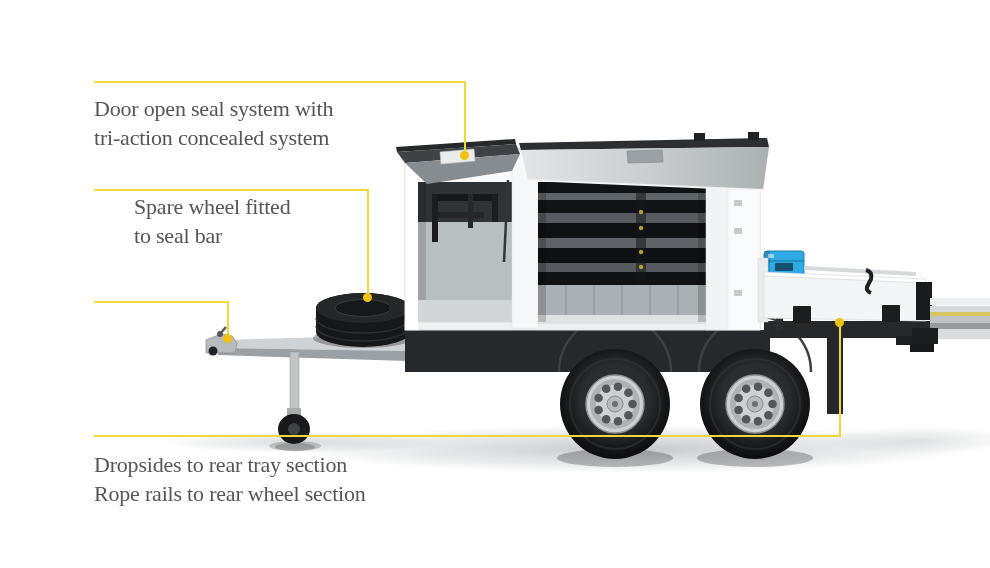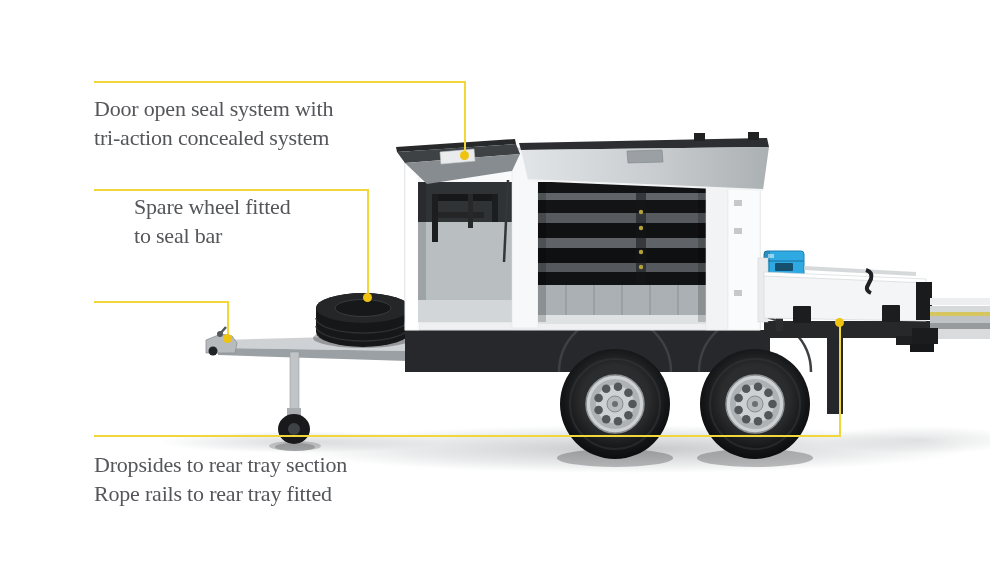--- a/index.html
+++ b/index.html
@@ -259,17 +259,17 @@
     <div class="c-label" style="left:94px;top:315px;">
     </div>
   </div>
 
   <div class="callout">
     <div class="c-line" style="left:94px;top:435px;width:747px;height:2px;"></div>
     <div class="c-line" style="left:839px;top:325px;width:2px;height:110px;"></div>
     <div class="c-dot" style="left:835px;top:318px;"></div>
     <div class="c-label" style="left:94px;top:450px;">
       <span>Dropsides to rear tray section</span>
-      <span>Rope rails to rear tray fitted</span>
+      <span>Rope rails to rear wheel section</span>
     </div>
   </div>
 
 </div>
 
 </body></html>

